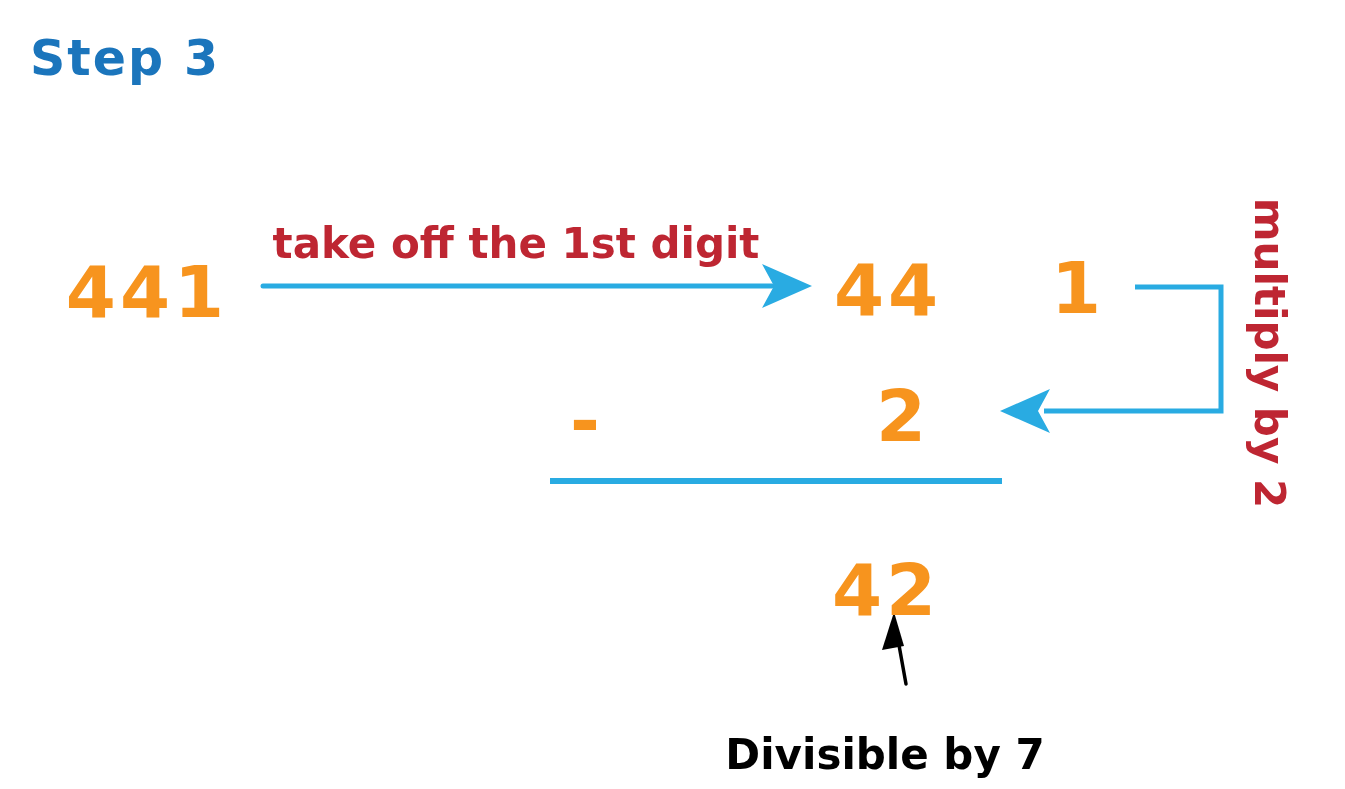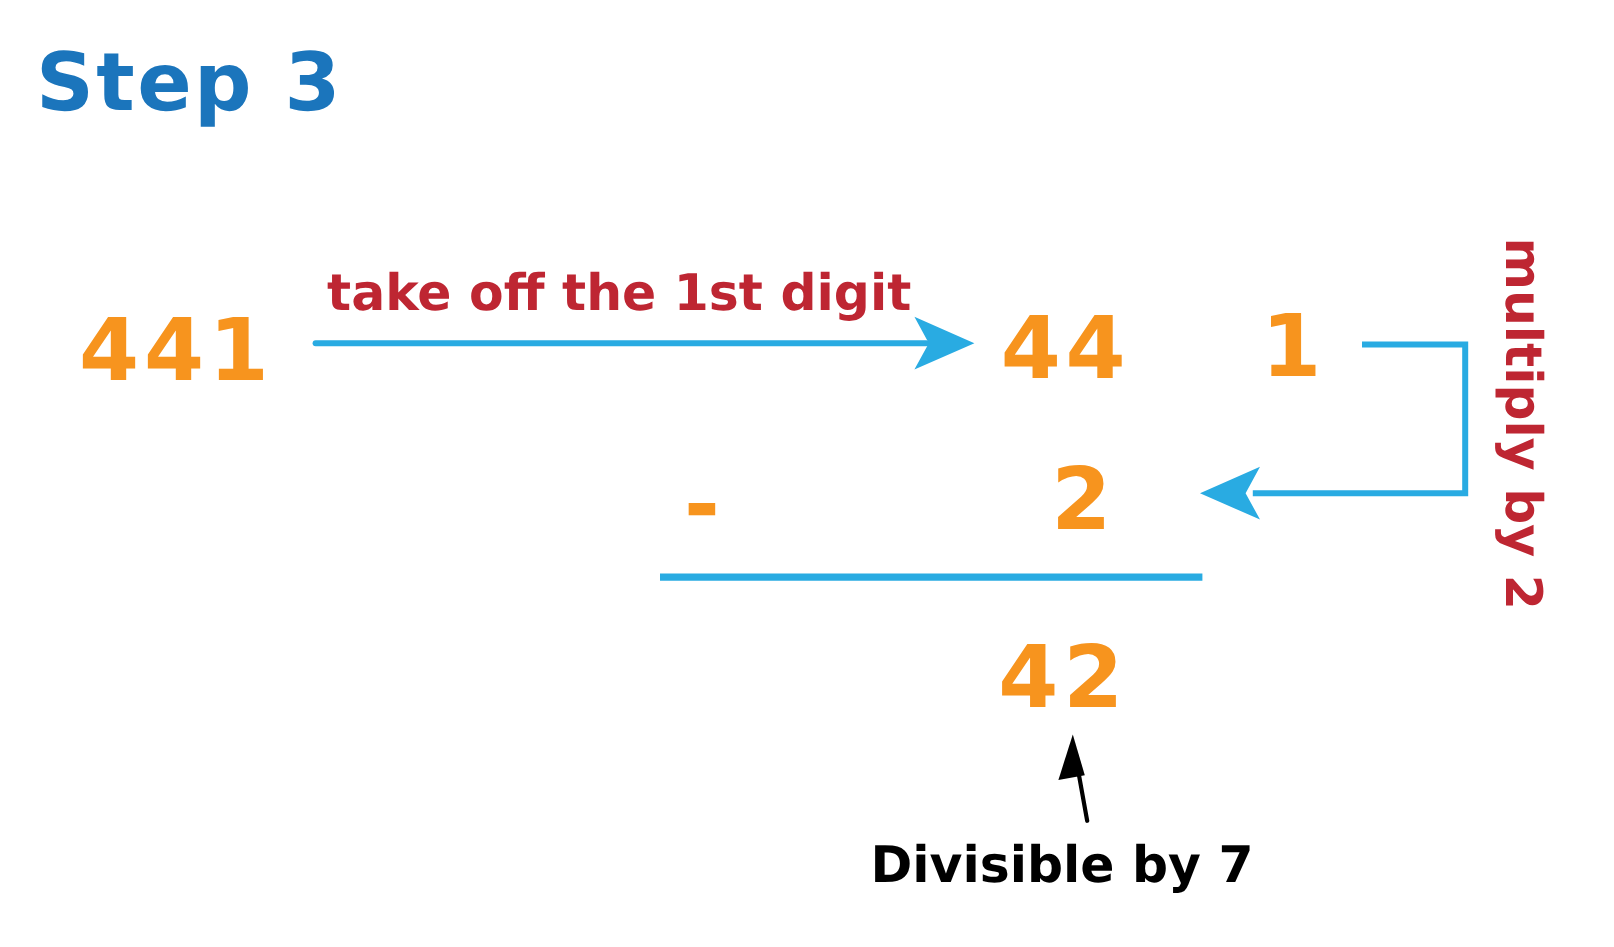--- a/index.html
+++ b/index.html
@@ -19,39 +19,40 @@
     display: flex;
     align-items: center;
     justify-content: center;
     white-space: nowrap;
   }
   .heading {
     position: absolute;
     left: 30px;
     top: 30px;
     color: var(--heading-blue, #1B75BC);
-    font-size: 67px;
+    font-size: 49px;
     font-weight: bold;
     letter-spacing: 2px;
   }
   .num {
     color: var(--number-orange, #F7941E);
     font-size: 72px;
     font-weight: bold;
     letter-spacing: 4px;
   }
   .label-red {
     color: var(--label-red, #BE2632);
     font-size: 42px;
     font-weight: bold;
   }
   .label-black {
     color: var(--label-black, #000000);
     font-size: 42px;
     font-weight: bold;
+    margin-top: 34px;
   }
   .rot90 {
     transform: rotate(90deg);
     transform-origin: center center;
   }
   svg.overlay {
     position: absolute;
     left: 0;
     top: 0;
     width: 1345px;
@@ -97,19 +98,19 @@
 <div class="abs num" style="left:37px;  top:240px; width:220px; height:104px;">441</div>
 
 <div class="abs num" style="left:818px; top:240px; width:140px; height:100px;">44</div>
 
 <div class="abs num" style="left:1038px; top:238px; width:80px; height:100px;">1</div>
 
 <div class="abs num" style="left:557px; top:368px; width:60px; height:104px;">-</div>
 
 <div class="abs num" style="left:858px; top:364px; width:90px; height:104px;">2</div>
 
-<div class="abs num" style="left:816px; top:512px; width:140px; height:104px;">42</div>
+<div class="abs num" style="left:816px; top:538px; width:140px; height:104px;">42</div>
 
 <div class="abs label-red" style="left:266px; top:189px; width:500px; height:60px;margin-top:24px;">take off the 1st digit</div>
 
 <div class="abs label-red rot90" style="left:1105px; top:323px; width:330px; height:60px;">multiply by 2</div>
 
 <div class="abs label-black" style="left:705px; top:692px; width:360px; height:56px;">Divisible by 7</div>
 
 </body></html>

